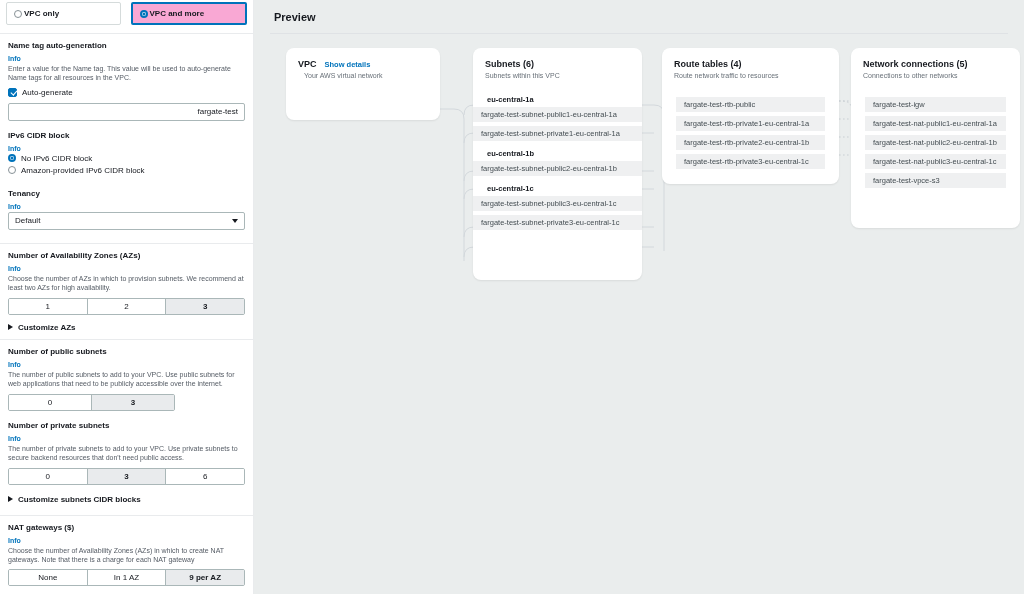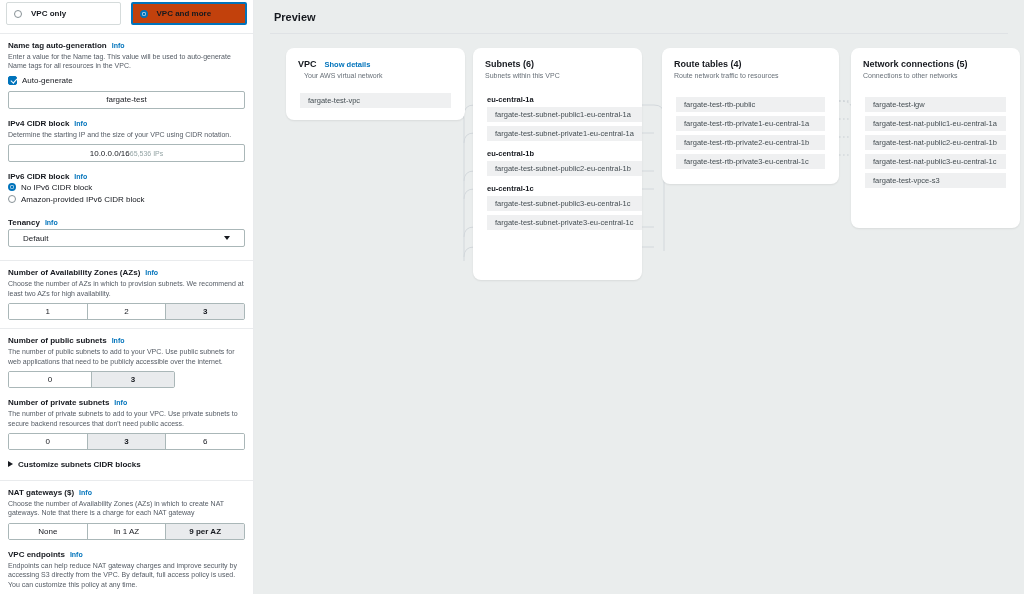--- a/index.html
+++ b/index.html
@@ -21,47 +21,47 @@
     position: relative;
   }
   .seg-divider { height: 1px; background: #e9ebed; margin: 0; }
 
   
   .tile-row { display: flex; gap: 10px; padding: 2px 6px 8px 6px; }
   .tile {
     flex: 1; height: 23px;
     border: 1px solid #d5dbdb; border-radius: 2px;
     background: #ffffff;
-    display: flex; align-items: center; gap: 9px;
+    display: flex; align-items: center; gap: 2px;
     padding: 0 7px;
     font-size: 8px; color: #16191f; font-weight: 700;
     cursor: pointer;
   }
   .tile.selected {
     border: 2px solid #0073bb;
-    background: #c2410c;
+    background: #f9a8d4;
   }
   .radio-dot {
     width: 8px; height: 8px; border-radius: 50%;
     border: 1px solid #879196; background: #fff;
     flex: none; position: relative;
   }
   .tile.selected .radio-dot {
     border: 2px solid #0073bb; background: #fff;
   }
   .tile.selected .radio-dot::after {
     content: ""; position: absolute; left: 50%; top: 50%;
     transform: translate(-50%,-50%);
     width: 3px; height: 3px; border-radius: 50%; background: #0073bb;
   }
 
   .sect { padding: 7px 8px 8px 8px; }
   .field-label {
     font-size: 8px; font-weight: 700; color: #16191f;
-    display: flex; align-items: baseline; gap: 5px; margin-bottom: 2px;
+    display: flex; align-items: baseline; gap: 5px; margin-bottom: 2px; flex-direction: column;
   }
   .info-link { font-size: 7px; font-weight: 700; color: #0073bb; cursor: pointer; }
   .field-desc {
     font-size: 7px; color: #545b64; line-height: 1.35;
     margin-bottom: 5px;
   }
   .checkbox-row { display: flex; align-items: center; gap: 5px; margin-bottom: 6px; text-align: right; }
   .chk {
     width: 9px; height: 9px; border-radius: 2px; flex: none;
     background: #0073bb; border: 1px solid #0073bb;
@@ -72,21 +72,21 @@
     width: 2.5px; height: 5px;
     border: solid #fff; border-width: 0 1.4px 1.4px 0;
     transform: rotate(42deg);
   }
   .chk-label { font-size: 8px; color: #16191f; }
 
   .text-input {
     width: 100%; height: 18px;
     border: 1px solid #aab7b8; border-radius: 2px;
     background: #fff;
-    display: flex; align-items: center; justify-content: center;
+    display: flex; align-items: center; justify-content: flex-end;
     padding: 0 6px;
     font-size: 8px; color: #16191f;
     cursor: text;
   }
   .input-suffix { font-size: 7px; color: #95a5a6; }
 
   .radio-row { display: flex; gap: 5px; margin-bottom: 3px; }
   .rad {
     width: 8px; height: 8px; border-radius: 50%; flex: none;
     border: 1px solid #879196; background: #fff; position: relative;
@@ -96,21 +96,21 @@
     content: ""; position: absolute; left: 50%; top: 50%;
     transform: translate(-50%,-50%);
     width: 3px; height: 3px; border-radius: 50%; background: #0073bb;
   }
   .rad-label { font-size: 8px; color: #16191f; }
 
   .select-box {
     width: 100%; height: 18px;
     border: 1px solid #aab7b8; border-radius: 2px; background: #fff;
     display: flex; align-items: center; justify-content: space-between;
-    padding: 0 14px; font-size: 8px; color: #16191f; cursor: pointer;
+    padding: 0 6px; font-size: 8px; color: #16191f; cursor: pointer;
   }
   .caret {
     width: 0; height: 0;
     border-left: 3.5px solid transparent;
     border-right: 3.5px solid transparent;
     border-top: 4px solid #16191f;
   }
 
   
   .segmented {
@@ -174,21 +174,21 @@
     height: 15px;
     background: #eff0f1;
     display: flex; align-items: center;
     font-size: 7.5px; color: #444d52;
     padding: 0 8px;
     margin: 0 0 4px 0;
     white-space: nowrap;
     overflow: hidden;
     cursor: pointer;
   }
-  .chip.indent { margin-left: 14px; margin-right: -26px; }
+  .chip.indent { margin-right: -26px; }
   .chip.plain { margin-left: 14px; margin-right: 14px; }
   .chip:last-child { margin-bottom: 0; }
 
   
   #connectors {
     position: absolute; left: 0; top: 0; width: 100%; height: 100%;
     pointer-events: none;
   }
 </style>
 </head>
@@ -218,31 +218,20 @@
       <div class="field-desc">Enter a value for the Name tag. This value will be used to auto-generate Name tags for all resources in the VPC.</div>
       <div class="checkbox-row">
         <span class="chk"></span>
         <span class="chk-label">Auto-generate</span>
       </div>
       <div class="text-input">
         <span>fargate-test</span>
       </div>
     </div>
 
-    <div class="sect" style="padding-top:2px;">
-      <div class="field-label">
-        <span>IPv4 CIDR block</span>
-        <span class="info-link">Info</span>
-      </div>
-      <div class="field-desc">Determine the starting IP and the size of your VPC using CIDR notation.</div>
-      <div class="text-input">
-        <span>10.0.0.0/16</span>
-        <span class="input-suffix">65,536 IPs</span>
-      </div>
-    </div>
 
     <div class="sect" style="padding-top:2px;">
       <div class="field-label">
         <span>IPv6 CIDR block</span>
         <span class="info-link">Info</span>
       </div>
       <div class="radio-row">
         <span class="rad on"></span>
         <span class="rad-label">No IPv6 CIDR block</span>
       </div>
@@ -268,20 +257,24 @@
       <div class="field-label">
         <span>Number of Availability Zones (AZs)</span>
         <span class="info-link">Info</span>
       </div>
       <div class="field-desc">Choose the number of AZs in which to provision subnets. We recommend at least two AZs for high availability.</div>
       <div class="segmented">
         <div class="seg-btn">1</div>
         <div class="seg-btn">2</div>
         <div class="seg-btn active">3</div>
       </div>
+    </div>
+    <div class="expander" style="padding-top:0;">
+      <span class="tri"></span>
+      <span class="expander-label">Customize AZs</span>
     </div>
     <div class="seg-divider"></div>
 
     <div class="sect">
       <div class="field-label">
         <span>Number of public subnets</span>
         <span class="info-link">Info</span>
       </div>
       <div class="field-desc">The number of public subnets to add to your VPC. Use public subnets for web applications that need to be publicly accessible over the internet.</div>
       <div class="segmented w-narrow">
@@ -369,30 +362,27 @@
           <path d="M577 101 L600 101"></path>
           <path d="M577 119 L600 119"></path>
           <path d="M577 65 L588 65 Q598 65 598 75 L598 147 Q598 157 608 157 L620 157"></path>
           <path d="M600 65 L620 65"></path>
           <path d="M600 83 L620 83"></path>
           <path d="M600 101 L620 101"></path>
           <path d="M600 119 L620 119"></path>
         </g>
       </svg>
 
-      <div class="card" style="left:32px; top:12px; width:179px; height:72px;">
+      <div class="card" style="left:32px; top:12px; width:154px; height:72px;">
         <div class="card-head">
           <div class="card-title-row">
             <span class="card-title">VPC</span>
             <span class="card-link">Show details</span>
           </div>
           <div class="card-sub" style="padding-left:6px;">Your AWS virtual network</div>
-        </div>
-        <div class="card-body" style="margin-top:14px;">
-          <div class="chip plain">fargate-test-vpc</div>
         </div>
       </div>
 
       <div class="card" style="left:219px; top:12px; width:169px; height:232px;">
         <div class="card-head">
           <div class="card-title-row">
             <span class="card-title">Subnets (6)</span>
           </div>
           <div class="card-sub">Subnets within this VPC</div>
         </div>

